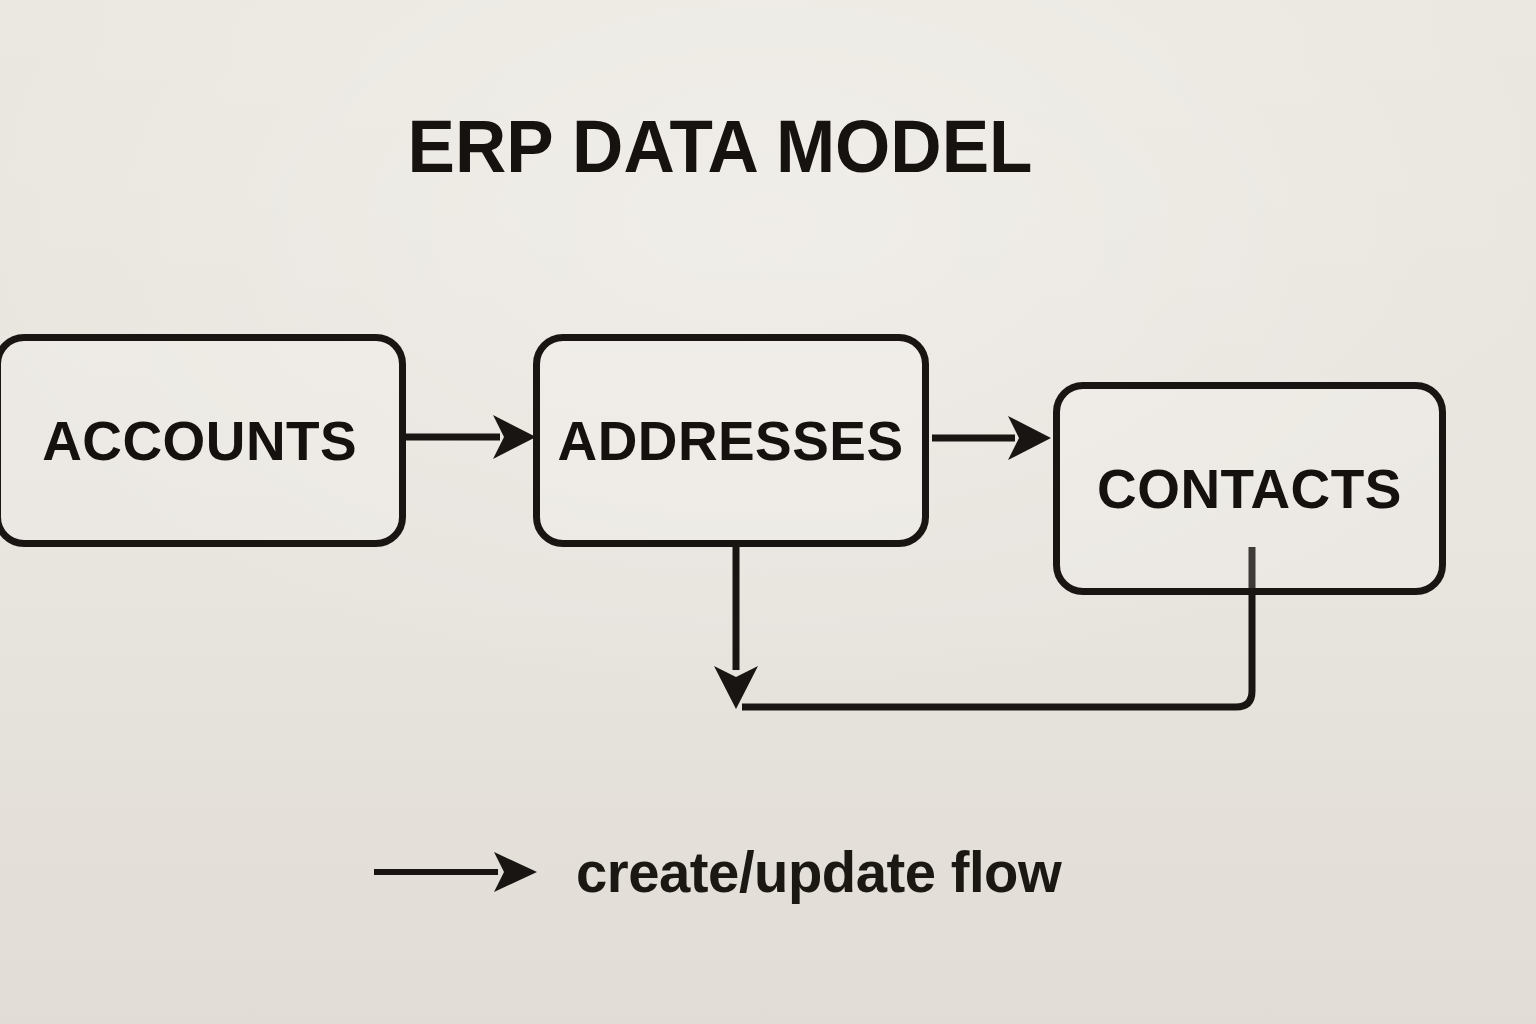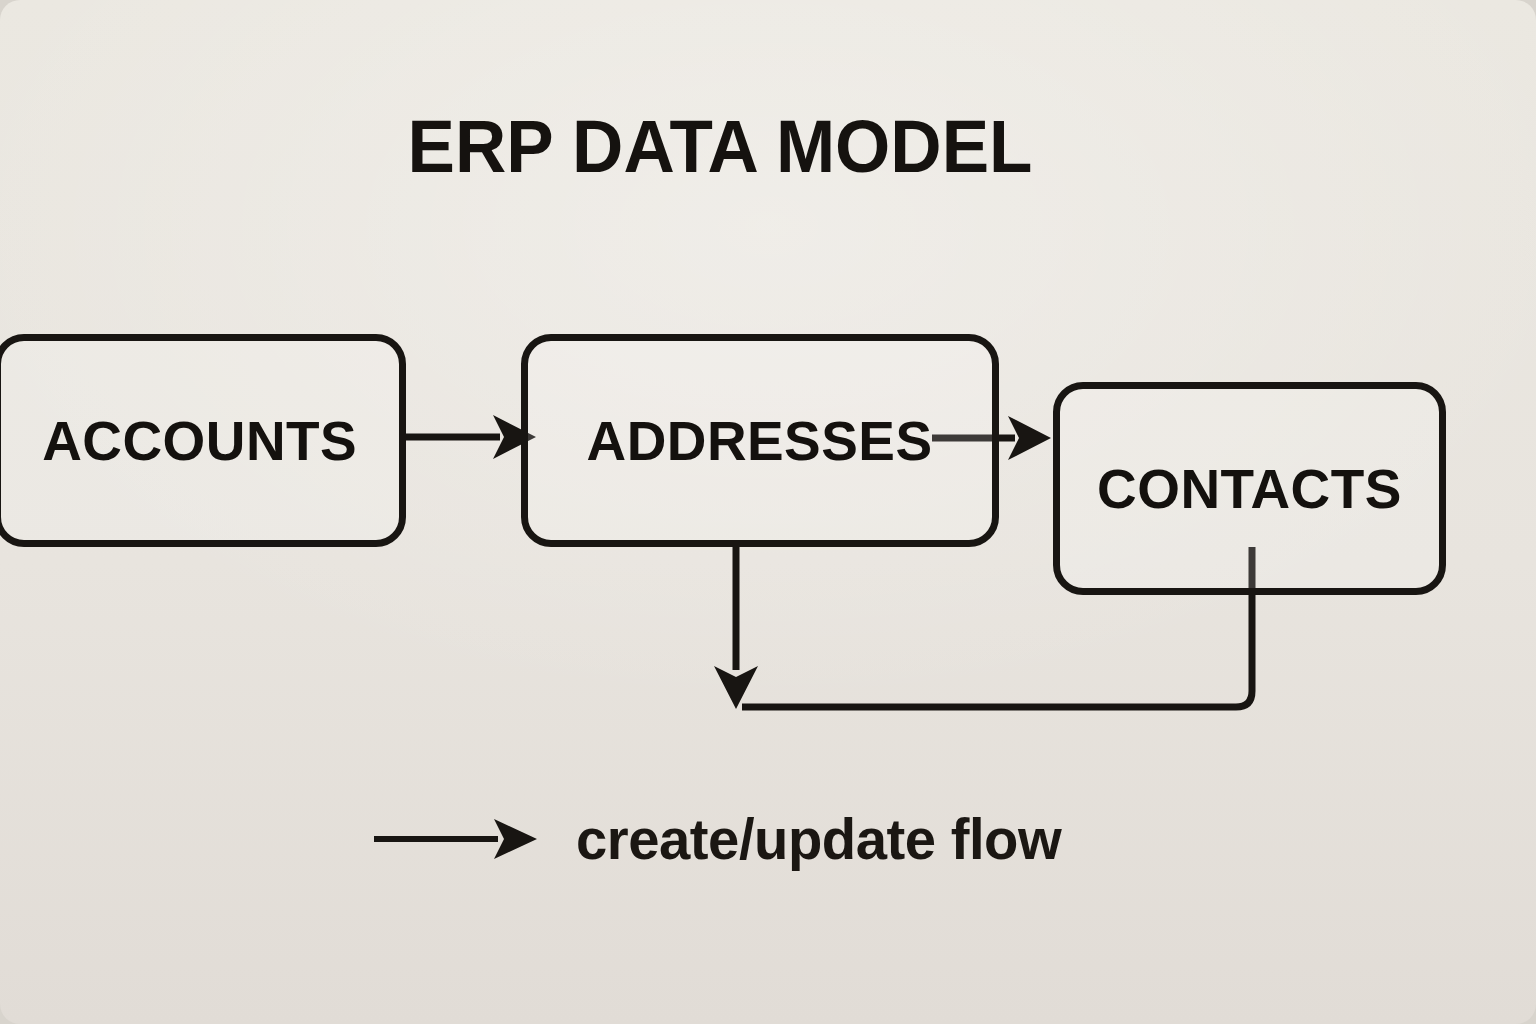--- a/index.html
+++ b/index.html
@@ -10,21 +10,20 @@
   }
   .stage {
     position: relative;
     width: 1536px;
     height: 1024px;
     overflow: hidden;
     background:
       radial-gradient(ellipse 1200px 700px at 50% 22%, rgba(255,255,255,0.28), rgba(255,255,255,0) 70%),
       linear-gradient(180deg, #ebe8e1 0%, #e8e4de 55%, #e1dcd6 100%);
     color: #171411;
-    border-radius: 20px;
   }
   .title {
     position: absolute;
     left: 0;
     top: 104px;
     width: 1440px;
     text-align: center;
     font-size: 74px;
     font-weight: bold;
     letter-spacing: 0px;
@@ -47,34 +46,34 @@
   }
   .node-label {
     font-size: 56px;
     font-weight: bold;
     letter-spacing: 0.5px;
     color: #14110e;
     transform: scaleX(0.98);
     white-space: nowrap;
   }
   .node-accounts  { left: -6px;  width: 412px; }
-  .node-addresses { left: 521px; width: 478px; text-align: center; }
+  .node-addresses { left: 533px; width: 396px; text-align: center; }
   .node-contacts  { left: 1053px; width: 393px; margin-top: 48px; }
   .connector-layer {
     position: absolute;
     left: 0;
     top: 0;
     width: 1536px;
     height: 1024px;
     pointer-events: none;
   }
   .legend {
     position: absolute;
     left: 372px;
-    top: 805px;
+    top: 838px;
     display: flex;
     align-items: center;
     gap: 36px;
   }
   .legend-label {
     font-size: 58px;
     font-weight: bold;
     letter-spacing: -0.5px;
     color: #1b1713;
     transform: scaleX(0.97);

